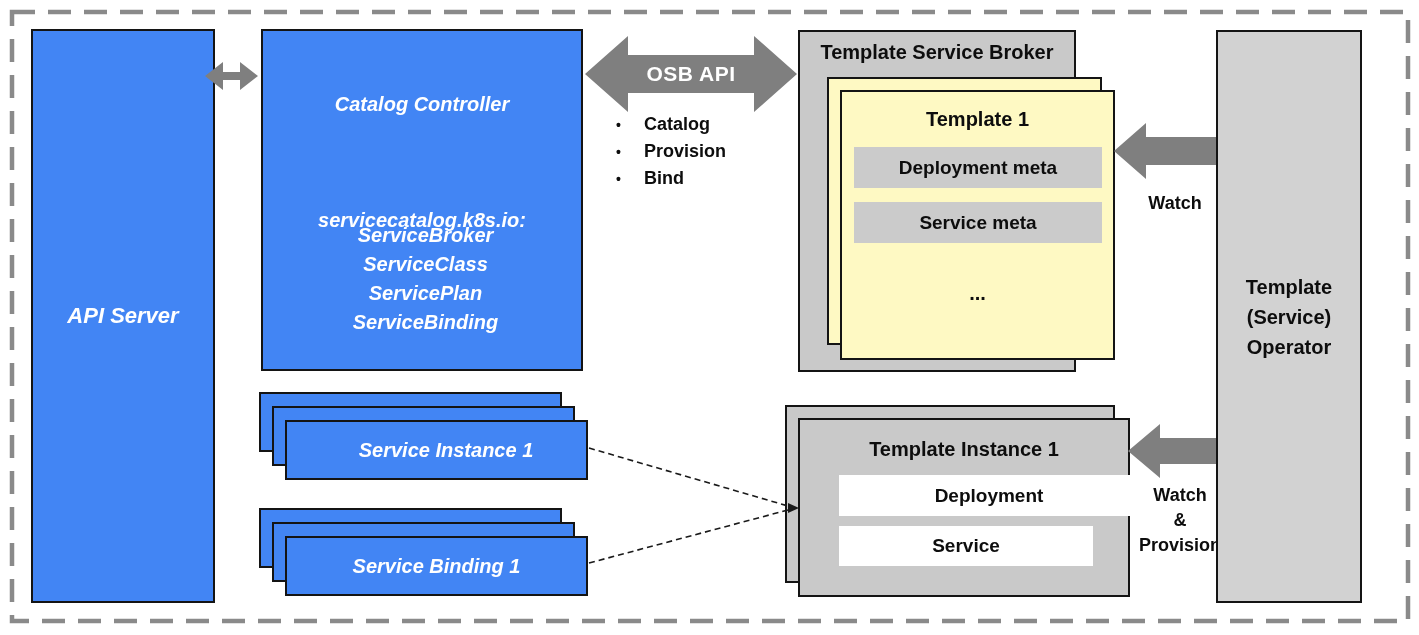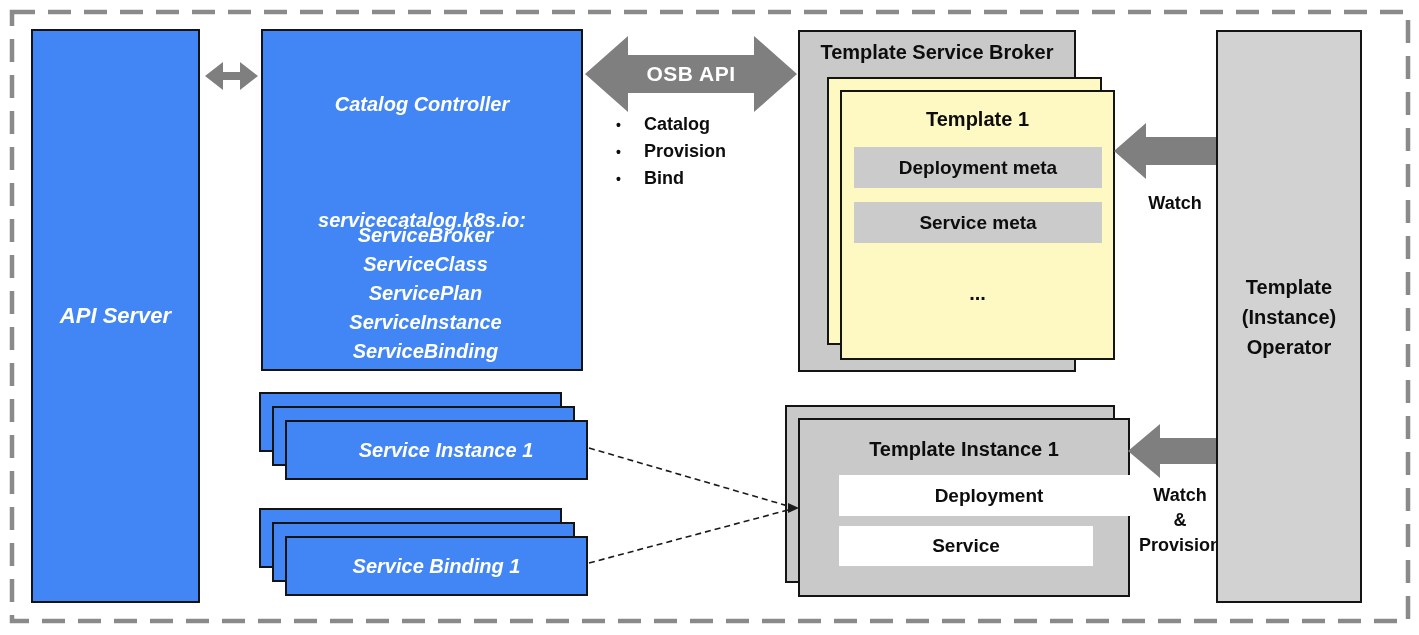--- a/index.html
+++ b/index.html
@@ -30,32 +30,31 @@
   .bullets .dot{width:28px;text-align:left;padding-left:4px;font-size:14px;}
   .rsrc{line-height:29px;font-size:20px;padding-left:7px;}
   .stack-label{font-size:20px;}
   .small-label{font-size:18px;line-height:25px;color:var(--textDark);}
 </style>
 </head>
 <body>
 
 <div id="stage">
 
-  <div class="abs blue-box center" style="left:31px;top:29px;width:169px;height:574px;font-size:22px;">
+  <div class="abs blue-box center" style="left:31px;top:29px;width:184px;height:574px;font-size:22px;">
     <span>API Server</span>
   </div>
 
   <div class="abs blue-box" style="left:261px;top:29px;width:322px;height:342px;">
     <div class="abs center" style="left:0;top:60px;width:100%;height:26px;font-size:20px;">Catalog Controller</div>
     <div class="abs center" style="left:0;top:128px;width:100%;height:26px;font-size:20px;margin-top:48px;">servicecatalog.k8s.io:</div>
     <div class="abs" style="left:0;top:190px;width:100%;text-align:center;">
       <div class="rsrc">ServiceBroker</div>
       <div class="rsrc">ServiceClass</div>
       <div class="rsrc">ServicePlan</div>
-      <div class="rsrc">ServiceInstance</div>
       <div class="rsrc">ServiceBinding</div>
     </div>
   </div>
 
   <div class="abs center osb-label" style="left:611px;top:61px;width:160px;height:26px;">OSB API</div>
 
   <ul class="abs bullets" style="left:612px;top:111px;width:175px;">
     <li>
       <span class="dot">•</span>
       <span>Catalog</span>
@@ -103,21 +102,21 @@
   </div>
 
   <div class="abs col-center small-label" style="left:1122px;top:483px;width:116px;">
     <div>Watch</div>
     <div>&amp;</div>
     <div>Provision</div>
   </div>
 
   <div class="abs gray-box col-center" style="left:1216px;top:30px;width:146px;height:573px;background:var(--grayBoxLight);font-size:20px;line-height:30px;text-align:right;">
     <div>Template</div>
-    <div>(Instance)</div>
+    <div>(Service)</div>
     <div>Operator</div>
   </div>
 
   <svg id="arrow-layer" width="1419" height="635" viewBox="0 0 1419 635">
 
     <rect x="12" y="12" width="1396" height="609" fill="none" style="stroke:var(--dashBorder)" stroke-width="4.5" stroke-dasharray="23 13"></rect>
 
     <polygon points="205,76 223,62 223,72 240,72 240,62 258,76 240,90 240,80 223,80 223,90" style="fill:var(--arrowGray)"></polygon>
 
     <polygon points="585,74 628,36 628,55 754,55 754,36 797,74 754,112 754,93 628,93 628,112" style="fill:var(--arrowGray)"></polygon>

